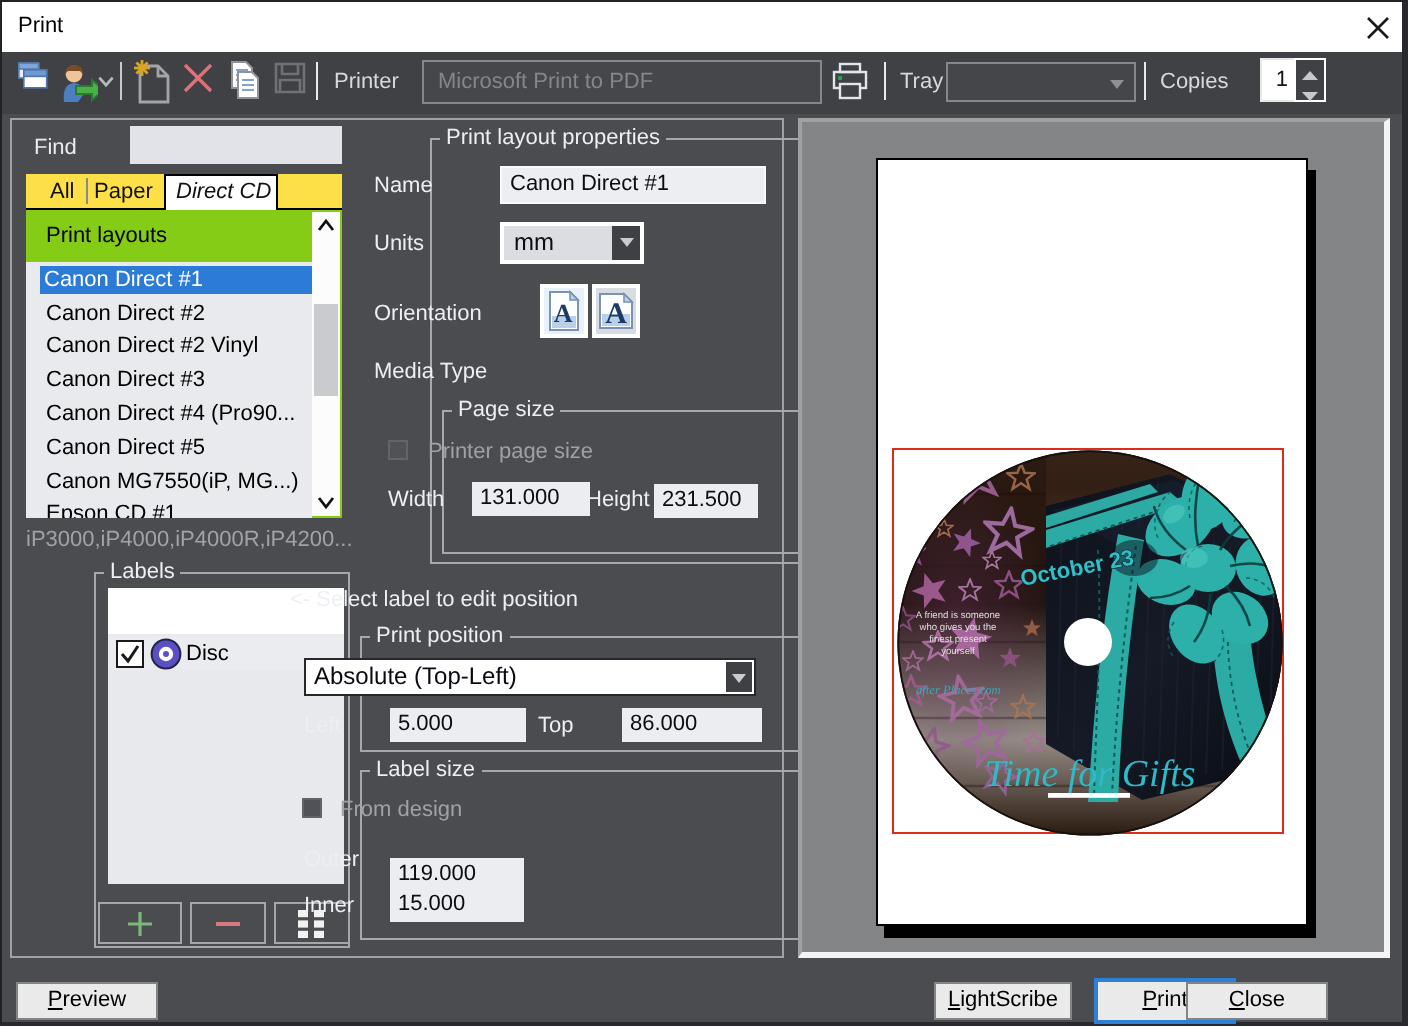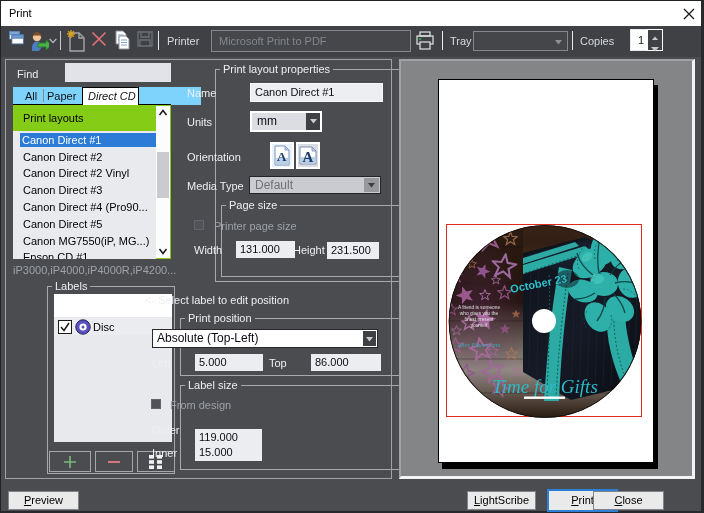--- a/index.html
+++ b/index.html
@@ -17,21 +17,21 @@
 #printerfield { left:210px; top:4px; width:200px; height:22px; background:#45474B; border:1px solid #85878B; color:#83878C; font-size:11px; line-height:20px; padding-left:7px; overflow:hidden; white-space:nowrap; }
 #traydrop { left:472px; top:5px; width:95px; height:20px; background:#44464A; border:1px solid #85878B; }
 #copiesbox { left:629px; top:3px; width:32px; height:22px; background:#FFF; border:1px solid #E8E8E8; }
 #copiesnum { position:absolute; right:17px; top:4px; font-size:11px; color:#14141c; }
 .spinbtn { position:absolute; right:1px; width:14px; height:10px; background:#3F4145; }
 
 #mainpanel { left:4px; top:58px; width:387px; height:420px; border:1px solid #9FA1A4; }
 #findlabel { left:16px; top:67px; font-size:11px; color:#E9EBEE; }
 #findbox { left:64px; top:62px; width:106px; height:19px; background:#E1E3E8; }
 
-#tabstrip { left:12px; top:86px; width:188px; height:18px; background:#7dd3fc; }
+#tabstrip { left:12px; top:86px; width:158px; height:18px; background:#fde047; }
 .tabtxt { position:absolute; top:3px; font-size:11px; color:#111; }
 #activetab { left:69px; top:0px; width:57px; height:18px; background:#FFF; border:1px solid #000; border-bottom:none;font-style:italic; }
 #tabsep { left:30px; top:2px; width:1px; height:13px; background:#8a8a8a; position:absolute; }
 #tabline { position:absolute; left:0; top:17px; width:158px; height:1px; background:#000; }
 
 #layoutlist { left:12px; top:104px; width:158px; height:154px; background:#84cc16; overflow:hidden; }
 .lrow { position:absolute; left:0; width:143px; height:17px; font-size:11px; color:#000; line-height:17px; padding-left:10px; white-space:nowrap; overflow:hidden; }
 .lrow.sel { left:7px; width:136px; padding-left:2px; background:#2B7BD7; color:#FFF; }
 #vscroll { position:absolute; right:1px; top:1px; width:14px; height:152px; background:#FCFCFC; }
 #vthumb { position:absolute; left:1px; top:46px; width:12px; height:46px; background:#C9CBCF; }
@@ -242,28 +242,20 @@
   <div class="abs" style="left:295px;top:141px;width:24px;height:27px;background:#FFF">
     <svg style="position:absolute;left:2px;top:2px" width="20" height="23" viewBox="0 0 20 23">
       <rect x="0" y="0" width="20" height="23" fill="#D9DDE2"></rect>
       <path d="M2 3 L14 3 L18 7 L18 20 L2 20 Z" fill="#FDFEFF" stroke="#7A93B5" stroke-width="1"></path>
       <path d="M14 3 L14 7 L18 7 Z" fill="#BDD3EC" stroke="#7A93B5" stroke-width="0.8"></path>
       <path d="M3 13 L17 13 L17 19 L3 19 Z" fill="#9DBCE0" opacity="0.7"></path>
       <text x="10" y="17.5" font-size="15" font-weight="bold" fill="#1D3B66" text-anchor="middle" font-family="Liberation Serif">A</text>
     </svg>
   </div>
   <div class="wlabel" style="left:186px;top:179px">Media Type</div>
-  <div class="abs" style="left:248px;top:175px;width:132px;height:18px;background:#C9CBD0;border:1px solid #222428">
-    <div style="position:absolute;left:5px;top:1px;font-size:12px;color:#6E7175">Default</div>
-    <div style="position:absolute;right:1px;top:1px;width:15px;height:14px;background:#96989C">
-        <svg style="position:absolute;left:4px;top:5px" width="7" height="5" viewBox="0 0 7 5">
-          <path d="M0 0 L3.5 4.5 L7 0" fill="#3A3C40"></path>
-        </svg>
-      </div>
-  </div>
   <div class="group" style="left:184px;top:204px;width:199px;height:72px">
     <div class="gcap">Page size</div>
   </div>
   <div class="abs" style="left:193px;top:219px;width:10px;height:10px;border:1px solid #62646a;background:#505257"></div>
   <div class="dlabel" style="left:213px;top:219px">Printer page size</div>
   <div class="wlabel" style="left:193px;top:243px">Width</div>
   <div class="field" style="left:235px;top:240px;width:59px;height:17px">131.000</div>
   <div class="wlabel" style="left:292px;top:243px">Height</div>
   <div class="field" style="left:326px;top:241px;width:52px;height:17px">231.500</div>
 

